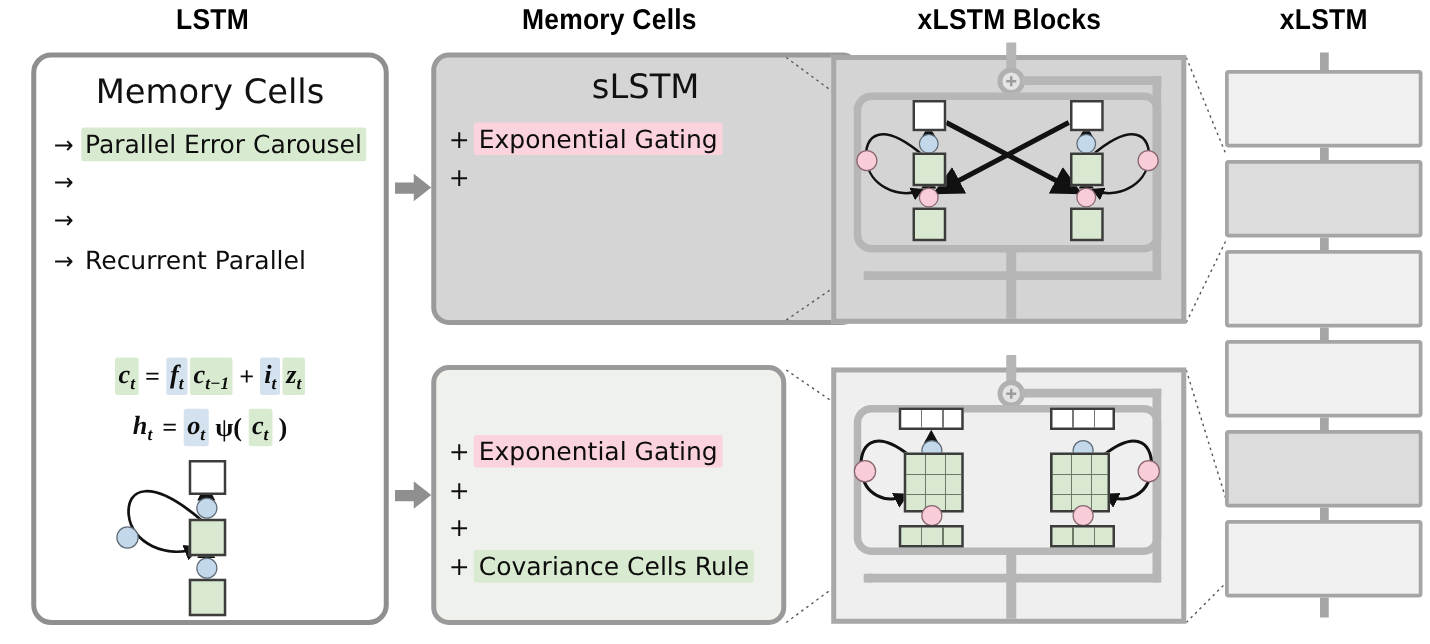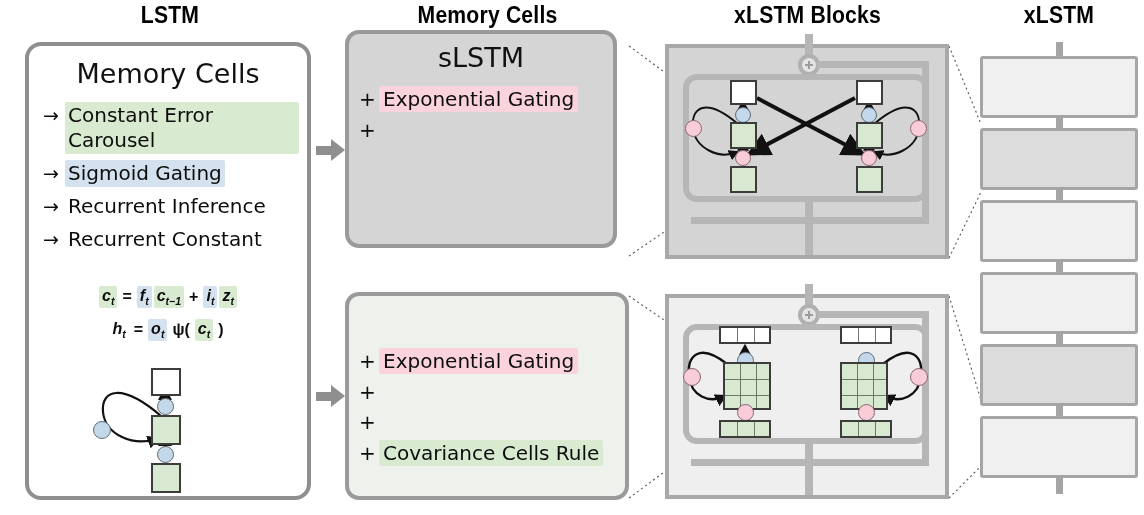--- a/index.html
+++ b/index.html
@@ -19,37 +19,37 @@
   .feat{display:flex;align-items:baseline;font-size:20px;margin-bottom:6px;line-height:1.25;}
   .feat .arrow{width:22px;flex:0 0 22px;font-size:19px;}
   .feat .txt{padding:1px 3px;border-radius:2px;}
   .hl-green{background:#d8ead0;}
   .hl-blue{background:#d4e2f0;}
   .hl-pink{background:#fbd3dd;}
 
   
   .eqs{position:absolute;top:240px;left:0;right:0;}
   .eq{display:flex;justify-content:center;align-items:center;margin-bottom:11px;
-      font-family:Liberation Sans, sans-serif;font-weight:bold;
-      font-style:italic;font-size:16px;text-align:center;}
+      font-family:Liberation Serif, serif;font-weight:bold;
+      font-style:italic;font-size:21px;text-align:center;}
   .eq span{padding:1px 3px;margin:0 1px;border-radius:2px;white-space:pre;}
   .eq .op{background:none;font-style:normal;}
   sub{font-size:.66em;font-style:italic;}
 
   
   .sq{position:absolute;box-sizing:border-box;border:2px solid #3c3c3c;}
   .sq.white{background:#fff;}
   .sq.green{background:#d9e8d0;}
   .dot{position:absolute;border-radius:50%;box-sizing:border-box;}
   .dot.blue{background:#c3d8ea;border:1.5px solid #5f6b77;}
   .dot.pink{background:#f9cdd8;border:1.5px solid #8a6670;}
 
   
   .mem-panel{position:absolute;border:4px solid #9a9a9a;border-radius:14px;box-sizing:border-box;}
-  #slstm-panel{left:345px;top:30px;width:272px;height:218px;background:#d5d5d5;}
+  #slstm-panel{left:345px;top:42px;width:343px;height:218px;background:#d5d5d5;}
   #mlstm-panel{left:345px;top:292px;width:284px;height:208px;background:#eef1ec;}
   .mem-heading{position:absolute;top:8px;left:0;right:0;text-align:center;font-size:27px;color:#111;}
   .mem-list{position:absolute;top:52px;left:10px;right:6px;}
   .mem-item{display:flex;align-items:baseline;font-size:20px;margin-bottom:6px;}
   .mem-item .plus{width:20px;flex:0 0 20px;}
   .mem-item .txt{padding:1px 4px;border-radius:2px;}
 
   
   .conn-arrow{position:absolute;height:9px;background:#8f8f8f;}
   .conn-arrow::after{content:"";position:absolute;right:-13px;top:-7px;
@@ -83,33 +83,31 @@
 <div class="col-title" style="left:350px;top:2px;width:275px;">Memory Cells</div>
 <div class="col-title" style="left:665px;top:2px;width:285px;">xLSTM Blocks</div>
 <div class="col-title" style="left:975px;top:2px;width:168px;">xLSTM</div>
 
 <div id="lstm-panel">
   <div id="lstm-heading">Memory Cells</div>
 
   <div class="feat-list">
     <div class="feat">
       <span class="arrow">→</span>
-      <span class="txt hl-green">Constant Error Carousel</span>
-    </div>
-    <div class="feat">
-      <span class="arrow">→</span>
-      <span class="txt hl-blue">Sigmoid Gating</span>
-    </div>
-    <div class="feat">
-      <span class="arrow">→</span>
-      <span class="txt">Recurrent Inference</span>
-    </div>
-    <div class="feat">
-      <span class="arrow">→</span>
-      <span class="txt">Recurrent Constant</span>
+      <span class="txt hl-green">Parallel Error Carousel</span>
+    </div>
+    <div class="feat">
+      <span class="arrow">→</span>
+    </div>
+    <div class="feat">
+      <span class="arrow">→</span>
+    </div>
+    <div class="feat">
+      <span class="arrow">→</span>
+      <span class="txt">Recurrent Parallel</span>
     </div>
   </div>
 
   <div class="eqs">
     <div class="eq" id="eq0">
         <span class="hl-green">c<sub>t</sub></span>
         <span class="op">=</span>
         <span class="hl-blue">f<sub>t</sub></span>
         <span class="hl-green">c<sub>t−1</sub></span>
         <span class="op">+</span>

